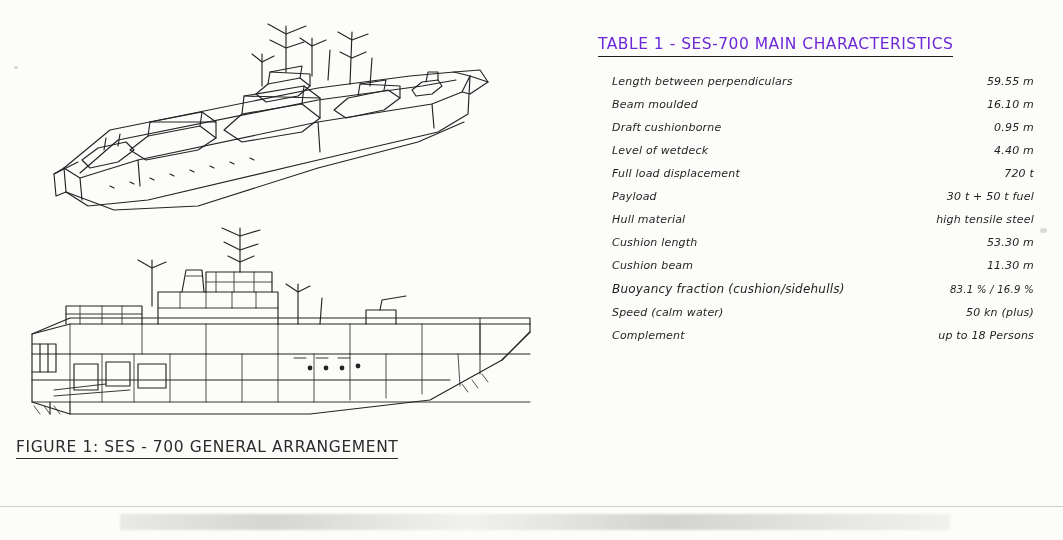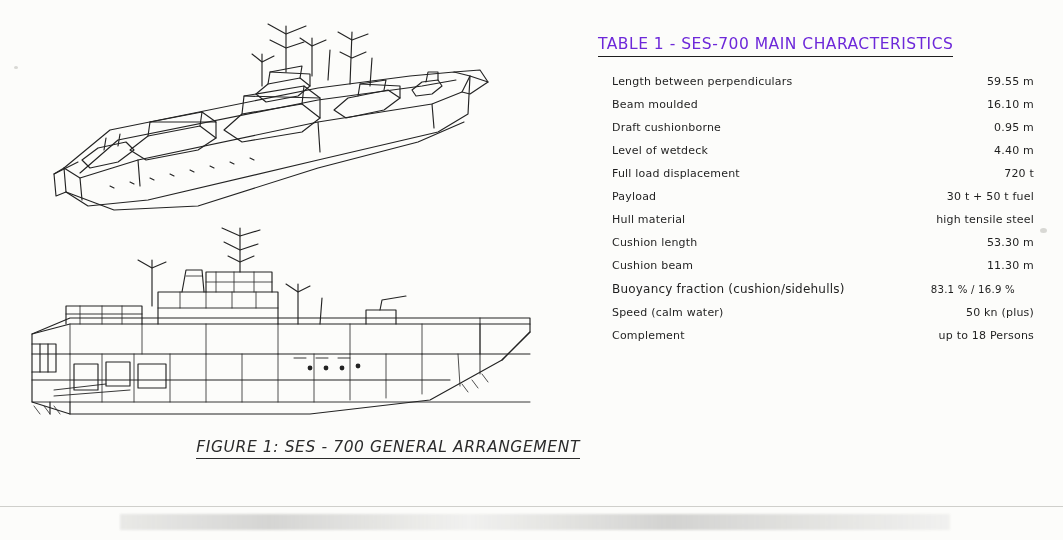--- a/index.html
+++ b/index.html
@@ -31,29 +31,28 @@
   }
   .ship-svg {
     position: absolute;
     left: 10px;
     top: 8px;
     width: 560px;
     height: 420px;
   }
   .figure-caption {
     position: absolute;
-    left: 5px;
+    left: 16px;
     top: 438px;
     width: 575px;
-    text-align: right;
+    text-align: left;
     font-family: "DejaVu Sans", sans-serif;
     font-size: 15.5px;
     letter-spacing: 0.6px;
     color: #2b2b2b;
-    font-style: italic;
   }
   .figure-caption span.u {
     border-bottom: 1.5px solid #2b2b2b;
     padding-bottom: 2px;
   }
 
   
   .table-pane {
     position: absolute;
     left: 596px;
@@ -77,31 +76,32 @@
     width: 428px;
     font-size: 11px;
     color: #1f1f1f;
   }
   table.spec td {
     padding: 2px 0 8px 0;
     vertical-align: baseline;
     white-space: nowrap;
     font-family: "DejaVu Sans", sans-serif;
     letter-spacing: 0.2px;
+    font-style: italic;
   }
   table.spec td.label {
     text-align: left;
     padding-right: 10px;
   }
   table.spec td.value {
     text-align: right;
     padding-right: 6px;
   }
   table.spec tr.wide td.label { font-size: 12px; }
-  table.spec tr.wide td.value { font-size: 10.2px; text-align: center; }
+  table.spec tr.wide td.value { font-size: 10.2px; }
 
   
   .bottom-rule {
     position: absolute;
     left: 0;
     top: 506px;
     width: 1063px;
     height: 1px;
     background: #cfcfcb;
   }

